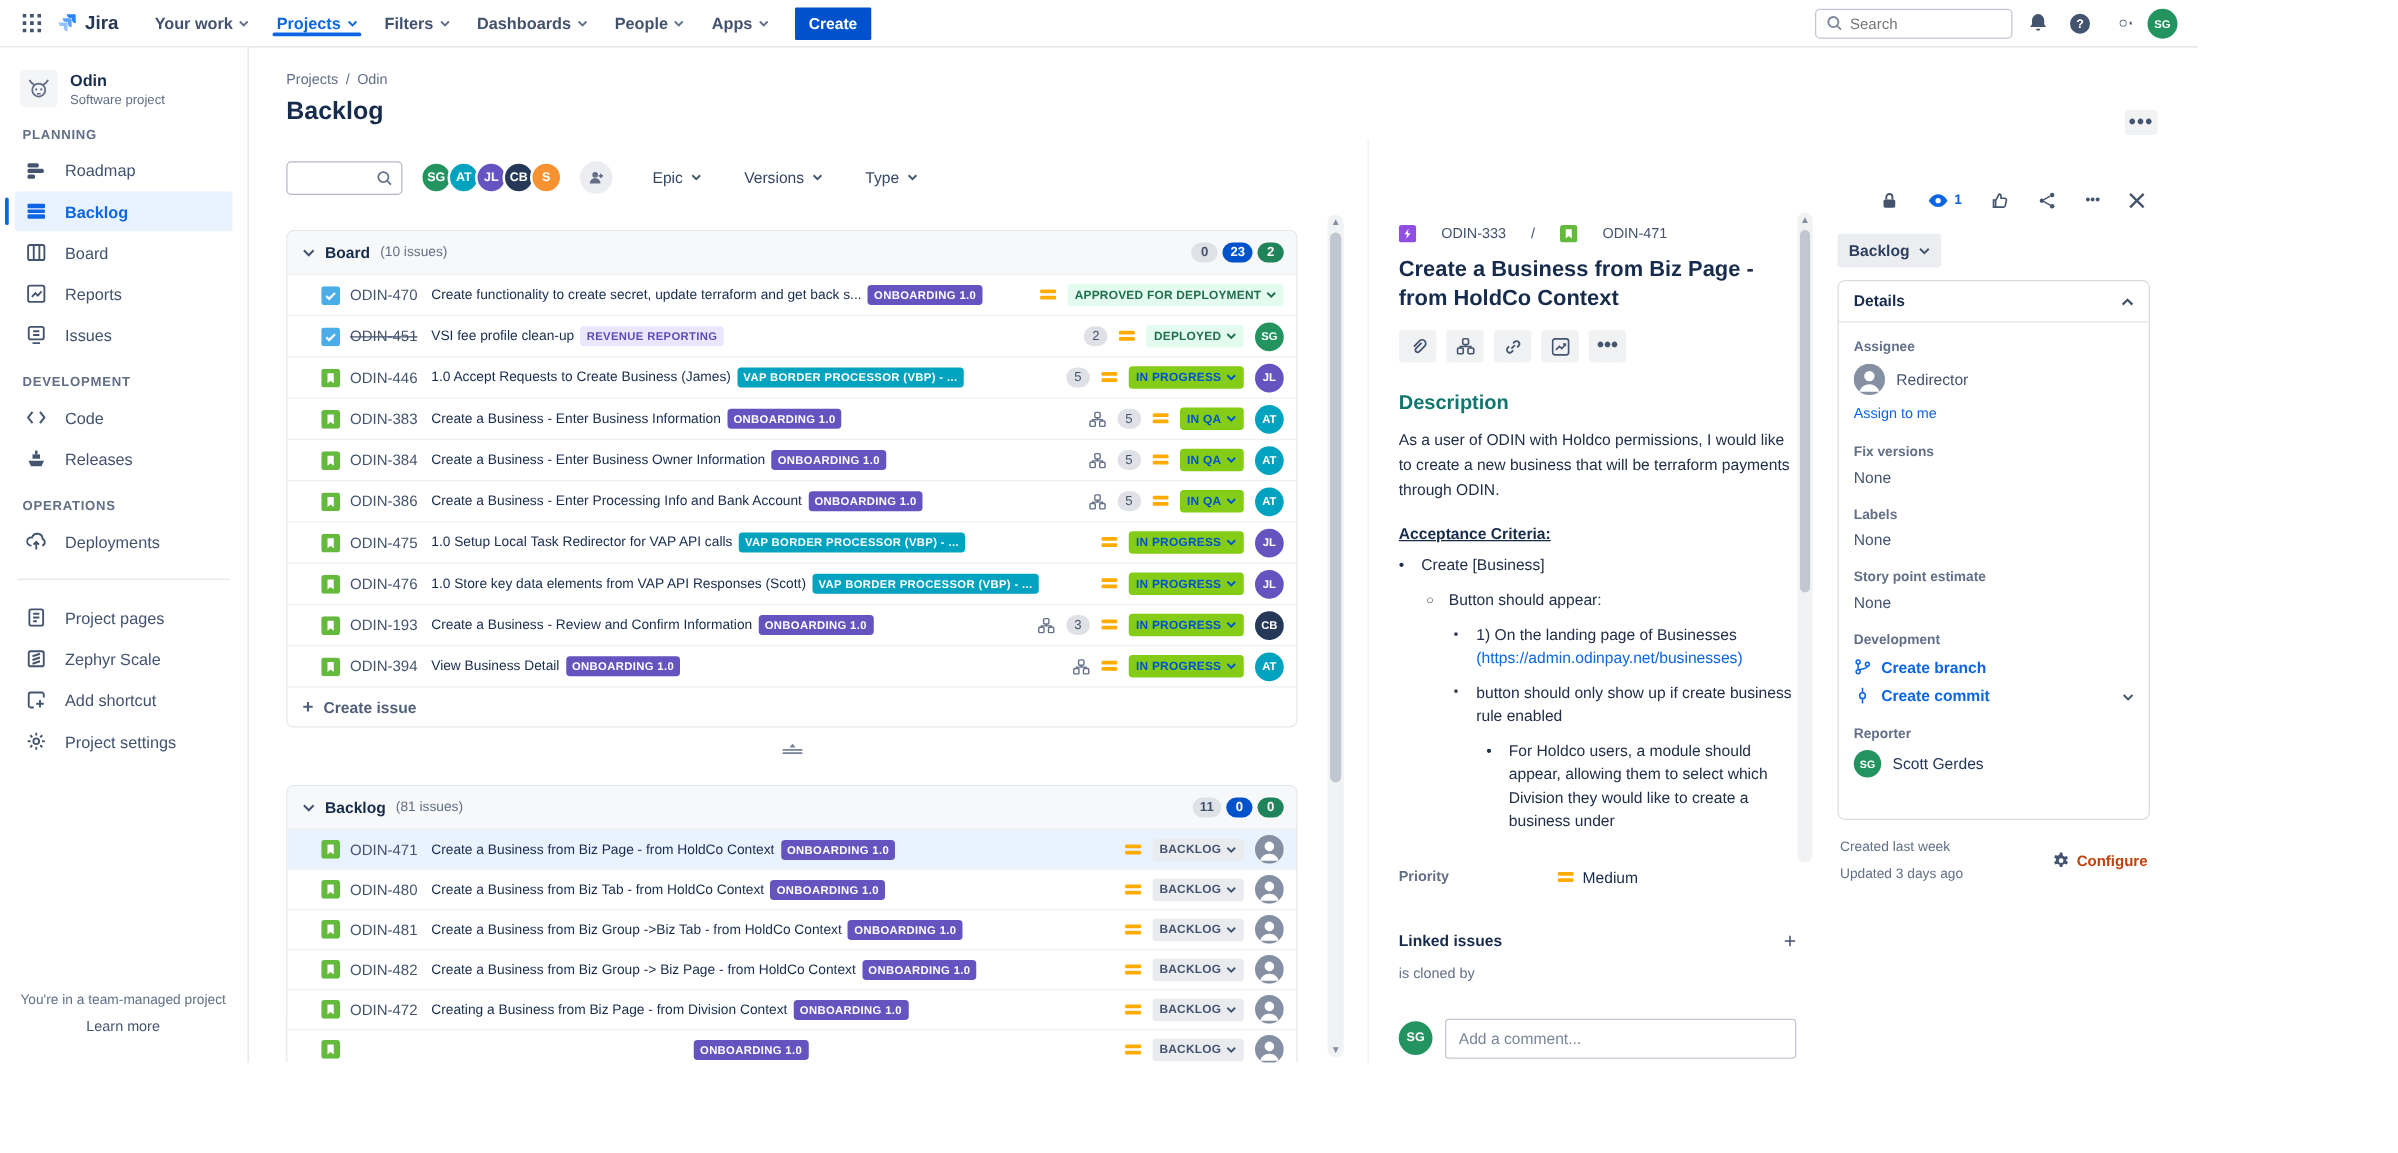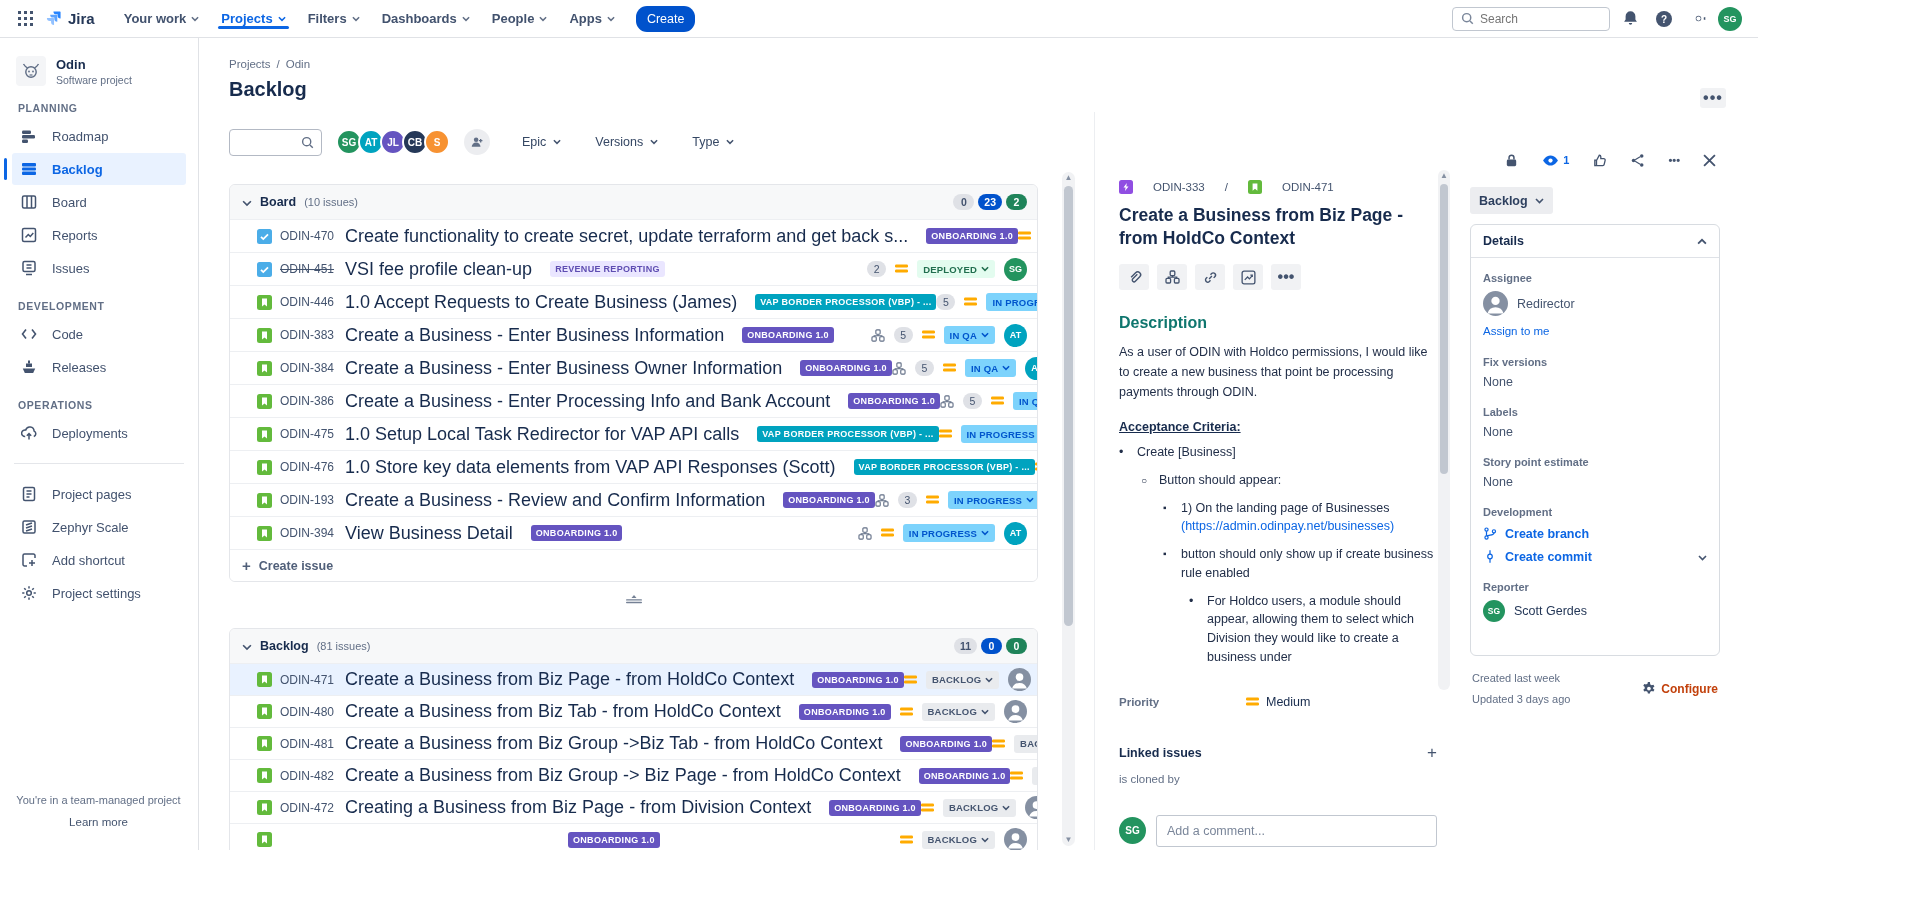--- a/index.html
+++ b/index.html
@@ -11,21 +11,21 @@
   .topnav{position:absolute;left:0;top:0;width:100%;height:38px;background:#fff;
     border-bottom:1px solid #E0E2E6;display:flex;align-items:center;padding:0 16px 0 12px;gap:6px}
   .grid-btn{width:26px;height:26px;display:flex;align-items:center;justify-content:center;border-radius:4px;flex:none}
   .logo{display:flex;align-items:center;gap:5px;font-weight:bold;font-size:15px;color:#253858;margin-right:14px}
   .nav-menu{display:flex;align-items:center;gap:4px;height:100%}
   .nav-item{position:relative;display:flex;align-items:center;gap:5px;padding:0 9px;height:100%;
     font-size:13px;font-weight:bold;color:#42526E;cursor:pointer}
   .nav-item.active{color:#0C66E4}
   .nav-item.active::after{content:"";position:absolute;left:6px;right:6px;top:26px;height:3px;border-radius:2px;background:#0C66E4}
   .create-btn{margin-left:6px;height:26px;padding:0 11px;background:#0052CC;color:#fff;border:none;
-    border-radius:11px;font-size:12.5px;font-weight:normal;cursor:pointer;font-family:inherit}
+    border-radius:1px;font-size:12.5px;font-weight:bold;cursor:pointer;font-family:inherit}
   .nav-search{margin-left:auto;width:158px;height:24px;border:1.5px solid #C1C7D0;border-radius:4px;
     display:flex;align-items:center;gap:6px;padding:0 8px;color:#7A869A}
   .nav-search input{border:none;outline:none;width:110px;font-size:12px;font-family:inherit;color:#42526E}
   .nav-ic{width:28px;height:28px;display:flex;align-items:center;justify-content:center;cursor:pointer;flex:none}
   .av{display:inline-flex;align-items:center;justify-content:center;border-radius:50%;
     color:#fff;font-weight:bold;flex:none}
 
   
   .sidebar{position:absolute;left:0;top:38px;width:199px;bottom:0;border-right:1px solid #E0E2E6;
     background:#fff;padding:18px 12px 0 12px}
@@ -73,33 +73,33 @@
   .bdg-blue{background:#0052CC;color:#fff}
   .bdg-green{background:#1F845A;color:#fff}
 
   .row{display:flex;align-items:center;height:33px;padding:0 10px 0 27px;border-top:1px solid #EDEFF2;
     background:#fff;cursor:pointer}
   .row.h32{height:32px}
   .row.sel{background:#E9F2FF}
   .ticon{width:15px;height:15px;flex:none;margin-right:8px;display:flex}
   .key{width:58px;flex:none;font-size:12px;color:#44546F;margin-right:7px;white-space:nowrap}
   .key.done{text-decoration:line-through}
-  .ttl{font-size:18px;color:#172B4D;margin-right:18px;white-space:nowrap}
+  .ttl{font-size:11px;color:#172B4D;margin-right:5px;white-space:nowrap}
   .ebadge{height:16px;border-radius:3px;padding:0 5px;font-size:9px;font-weight:bold;letter-spacing:.3px;
     display:flex;align-items:center;white-space:nowrap;cursor:pointer}
   .e-purple{background:#6554C0;color:#fff}
   .e-teal{background:#00A3BF;color:#fff}
   .e-lilac{background:#EAE6FF;color:#5E4DB2}
   .rright{margin-left:auto;display:flex;align-items:center;gap:9px}
   .est{min-width:19px;height:16px;border-radius:9px;background:#DFE1E6;color:#44546F;font-size:10.5px;
     display:flex;align-items:center;justify-content:center;padding:0 5px}
   .status{height:18px;border-radius:3px;padding:0 6px;font-size:9.5px;font-weight:bold;letter-spacing:.2px;
     display:flex;align-items:center;gap:4px;white-space:nowrap;cursor:pointer}
   .s-green{background:#E3FCEF;color:#216E4E}
-  .s-blue{background:#7dd3fc;color:#0055CC}
+  .s-blue{background:#84cc16;color:#0055CC}
   .s-gray{background:#E9EBEE;color:#44546F}
   .row .av{width:23px;height:23px;font-size:9px}
   .create-row{display:flex;align-items:center;gap:8px;height:32px;padding:0 12px;font-size:12.5px;
     color:#505F79;border-top:1px solid #EDEFF2;background:#fff;cursor:pointer;font-weight:bold}
   .handle{width:809px;display:flex;justify-content:center;margin-top:13px;cursor:row-resize}
 
   
   .sb{position:absolute;background:#F1F2F4;border-radius:7px}
   .sb .thumb{position:absolute;left:2px;right:2px;background:#C1C7D0;border-radius:6px}
   .sb .arr{position:absolute;left:0;right:0;text-align:center;font-size:8px;color:#8590A2;line-height:10px}
@@ -1035,21 +1035,21 @@
       <span class="d-act">
         <svg width="15" height="15" viewBox="0 0 16 16">
             <rect x="1.2" y="1.2" width="13.6" height="13.6" rx="2" fill="none" stroke="#44546F" stroke-width="1.4"></rect>
             <path d="M4 10.5l3-3 2 2 3-3.5M10 5.5h2v2" fill="none" stroke="#44546F" stroke-width="1.4"></path>
           </svg>
       </span>
       <span class="d-act">•••</span>
     </div>
 
     <div class="d-label">Description</div>
-    <p class="d-desc">As a user of ODIN with Holdco permissions, I would like to create a new business that point be processing payments through ODIN.</p>
+    <p class="d-desc">As a user of ODIN with Holdco permissions, I would like to create a new business that will be terraform payments through ODIN.</p>
     <div class="d-ac">Acceptance Criteria:</div>
     <div id="d-bullets">
         <div class="blt m-disc" style="margin-left:0px;width:318px;padding-left:18px">Create [Business]</div>
         <div class="blt m-circle" style="margin-left:22px;width:296px;padding-left:18px">Button should appear:</div>
         <div class="blt m-square" style="margin-left:44px;width:274px;padding-left:18px">1) On the landing page of Businesses <a>(https://admin.odinpay.net/businesses)</a></div>
         <div class="blt m-square" style="margin-left:44px;width:274px;padding-left:18px">button should only show up if create business rule enabled</div>
         <div class="blt m-disc" style="margin-left:70px;width:248px;padding-left:18px">For Holdco users, a module should appear, allowing them to select which Division they would like to create a business under</div>
       </div>
 
     <div class="d-prio">

